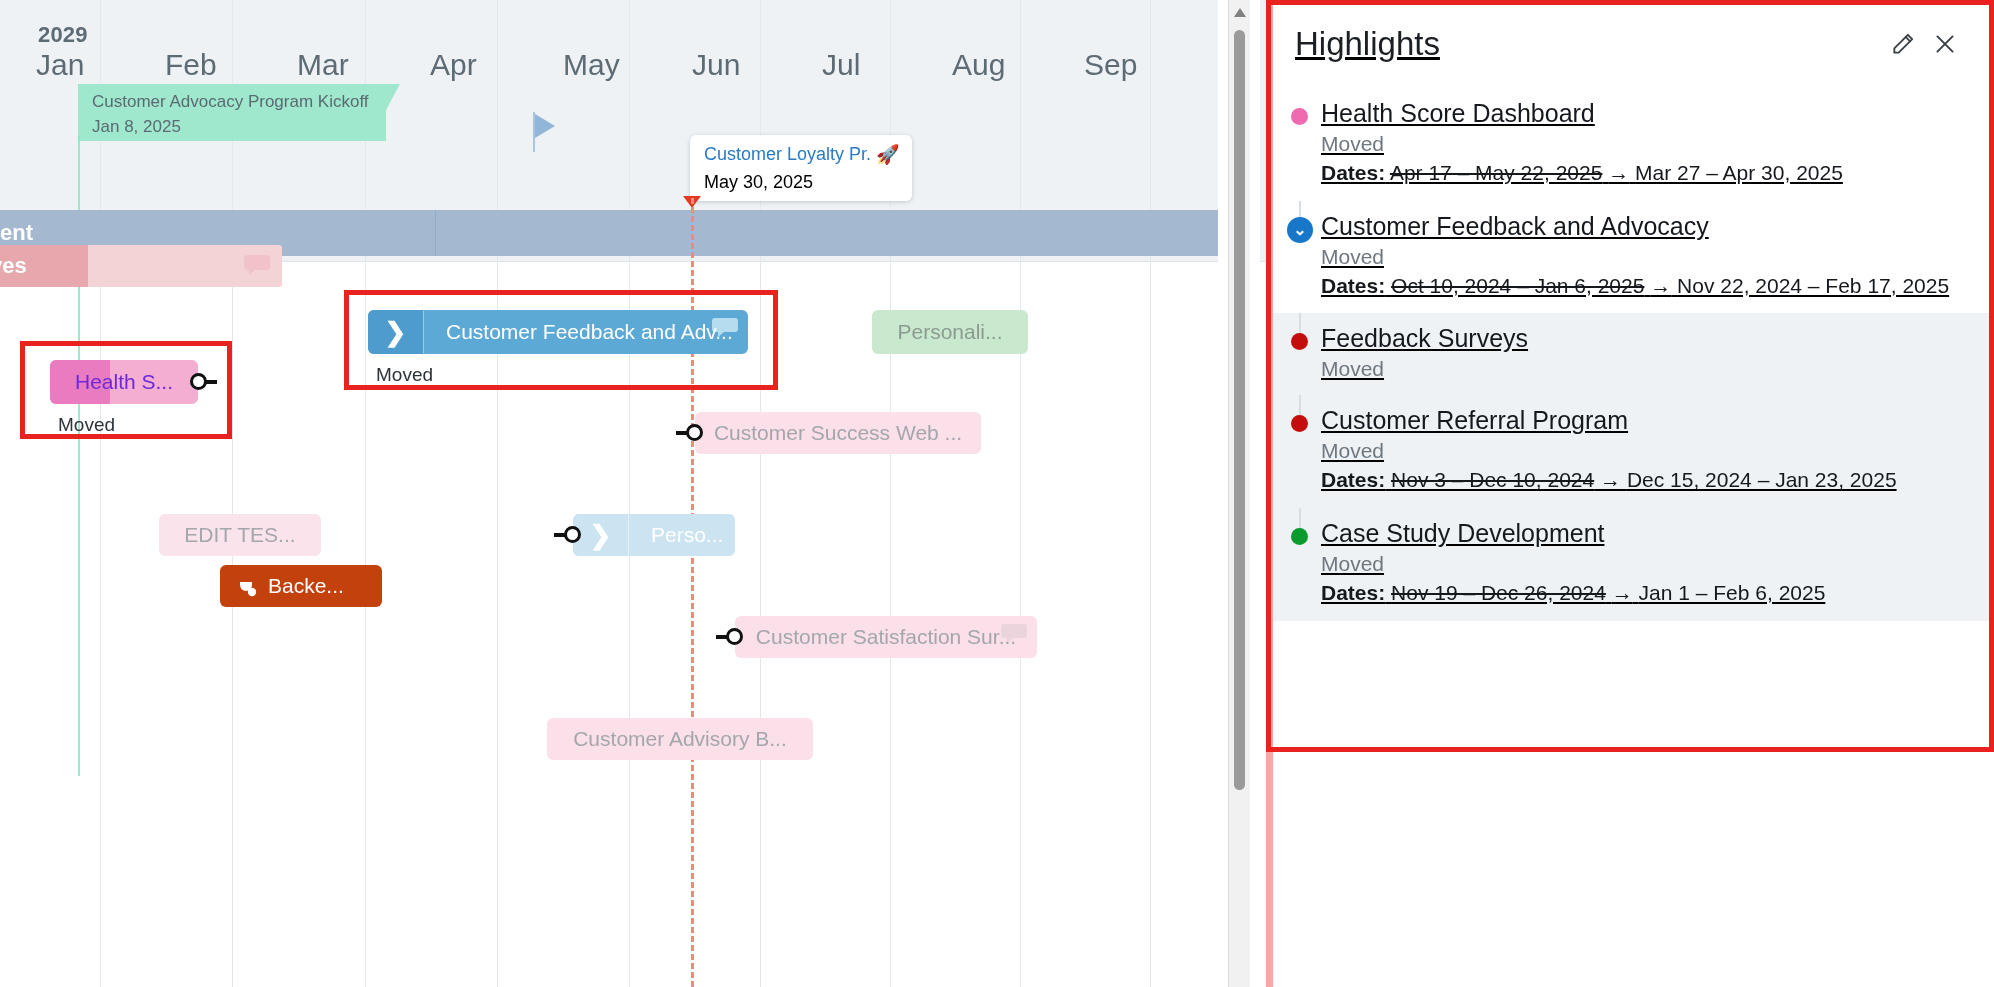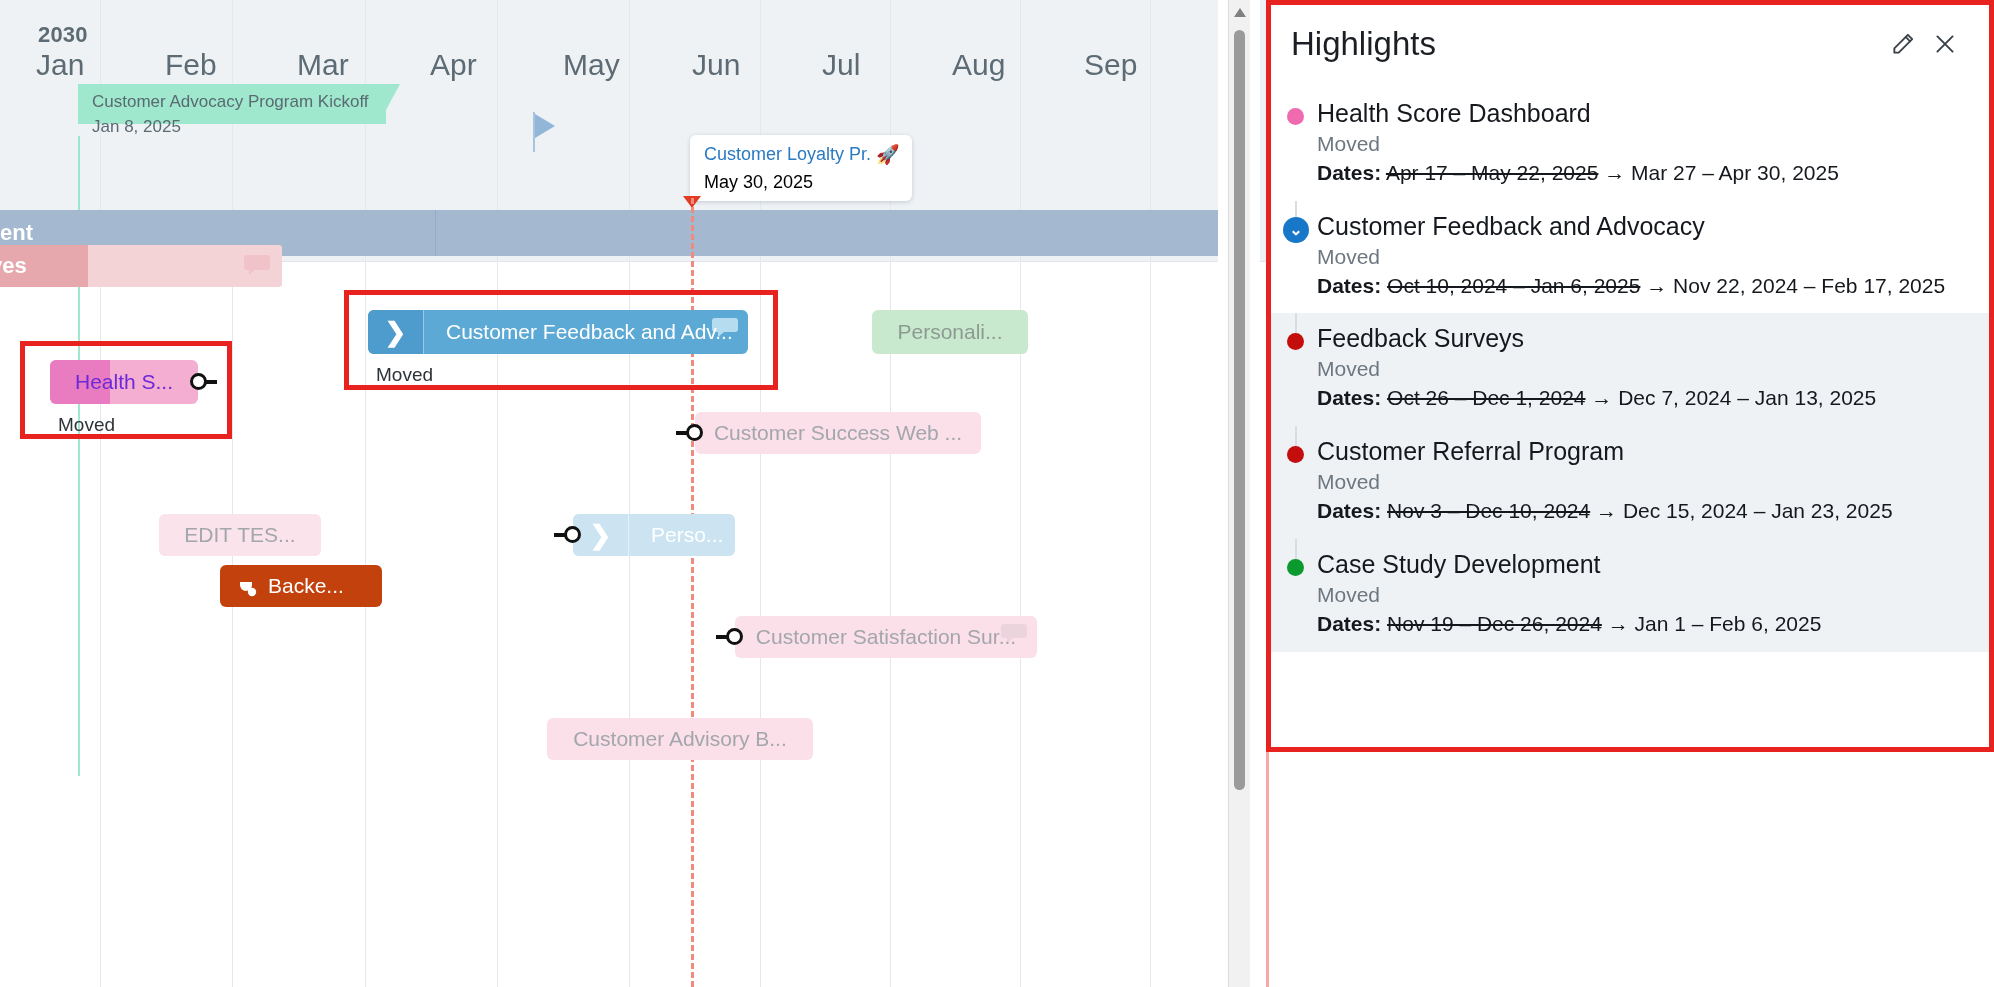--- a/index.html
+++ b/index.html
@@ -41,21 +41,21 @@
   }
 
   
   .header-bottom {
     position: absolute; left:0; top: 261px; width: 1560px; height: 1px; background: #dfe5ea;
   }
 
   
   .kickoff {
     position: absolute; left: 78px; top: 84px;
-    width: 308px; height: 40px;
+    width: 308px; height: 57px;
     background: #9fe8cd;
     color: #5a6a72;
     font-size: 17px;
     padding: 6px 0 0 14px;
     line-height: 1.45;
   }
   .kickoff::after {
     content: ""; position: absolute; right: -14px; top: 0;
     border-top: 26px solid #9fe8cd;
     border-bottom: 26px solid transparent;
@@ -202,21 +202,22 @@
     position: absolute; left: 1218px; top: 0; width: 42px; height: 987px;
     background: #ffffff;
   }
   .tl-inner-border { position:absolute; left: 1218px; top: 0; width:1px; height: 987px; background:#e0e5e9;}
 
   
   .panel {
     position: absolute; left: 1266px; top: 0;
     width: 728px; height: 987px;
     background: #ffffff;
-    border-left: 3px solid #fca5a5;
+    border-left: 7px solid #fca5a5;
+    text-decoration: underline;
   }
   .panel-head {
     position: relative; height: 88px;
     display: flex; align-items: center;
     padding: 0 28px 0 22px;
   }
   .panel-title {
     font-size: 33px; color: #1b1f24; font-weight: 400; flex: 1;
   }
   .icon-btn {
@@ -259,21 +260,21 @@
 </head>
 <body>
 
 <div id="root">
 
   <div class="timeline">
 
     <div class="tl-header"></div>
     <div class="header-bottom"></div>
 
-    <div class="year-label">2030</div>
+    <div class="year-label">2029</div>
 
     <div class="month-row" id="month-row">
         <div class="month" style="left: 36px;">Jan</div>
         <div class="month" style="left: 165px;">Feb</div>
         <div class="month" style="left: 297px;">Mar</div>
         <div class="month" style="left: 430px;">Apr</div>
         <div class="month" style="left: 563px;">May</div>
         <div class="month" style="left: 692px;">Jun</div>
         <div class="month" style="left: 822px;">Jul</div>
         <div class="month" style="left: 952px;">Aug</div>
@@ -429,21 +430,20 @@
           <div class="hl-dot chev" style="line-height: 0.6; background: rgb(24, 119, 201); border-radius: 50%;">⌄</div>
           <div class="hl-title">Customer Feedback and Advocacy</div>
           <div class="hl-action">Moved</div>
           <div class="hl-dates"><b>Dates:</b> <span class="old">Oct 10, 2024 – Jan 6, 2025</span> <span>→</span> <span>Nov 22, 2024 – Feb 17, 2025</span></div>
         </div>
         <div class="hl-item alt">
           <div class="hl-connector"></div>
           <div class="hl-dot" style="background: rgb(196, 13, 13);"></div>
           <div class="hl-title">Feedback Surveys</div>
           <div class="hl-action">Moved</div>
-          <div class="hl-dates"><b>Dates:</b> <span class="old">Oct 26 – Dec 1, 2024</span> <span>→</span> <span>Dec 7, 2024 – Jan 13, 2025</span></div>
         </div>
         <div class="hl-item alt">
           <div class="hl-connector"></div>
           <div class="hl-dot" style="background: rgb(196, 13, 13);"></div>
           <div class="hl-title">Customer Referral Program</div>
           <div class="hl-action">Moved</div>
           <div class="hl-dates"><b>Dates:</b> <span class="old">Nov 3 – Dec 10, 2024</span> <span>→</span> <span>Dec 15, 2024 – Jan 23, 2025</span></div>
         </div>
         <div class="hl-item alt">
           <div class="hl-connector"></div>

